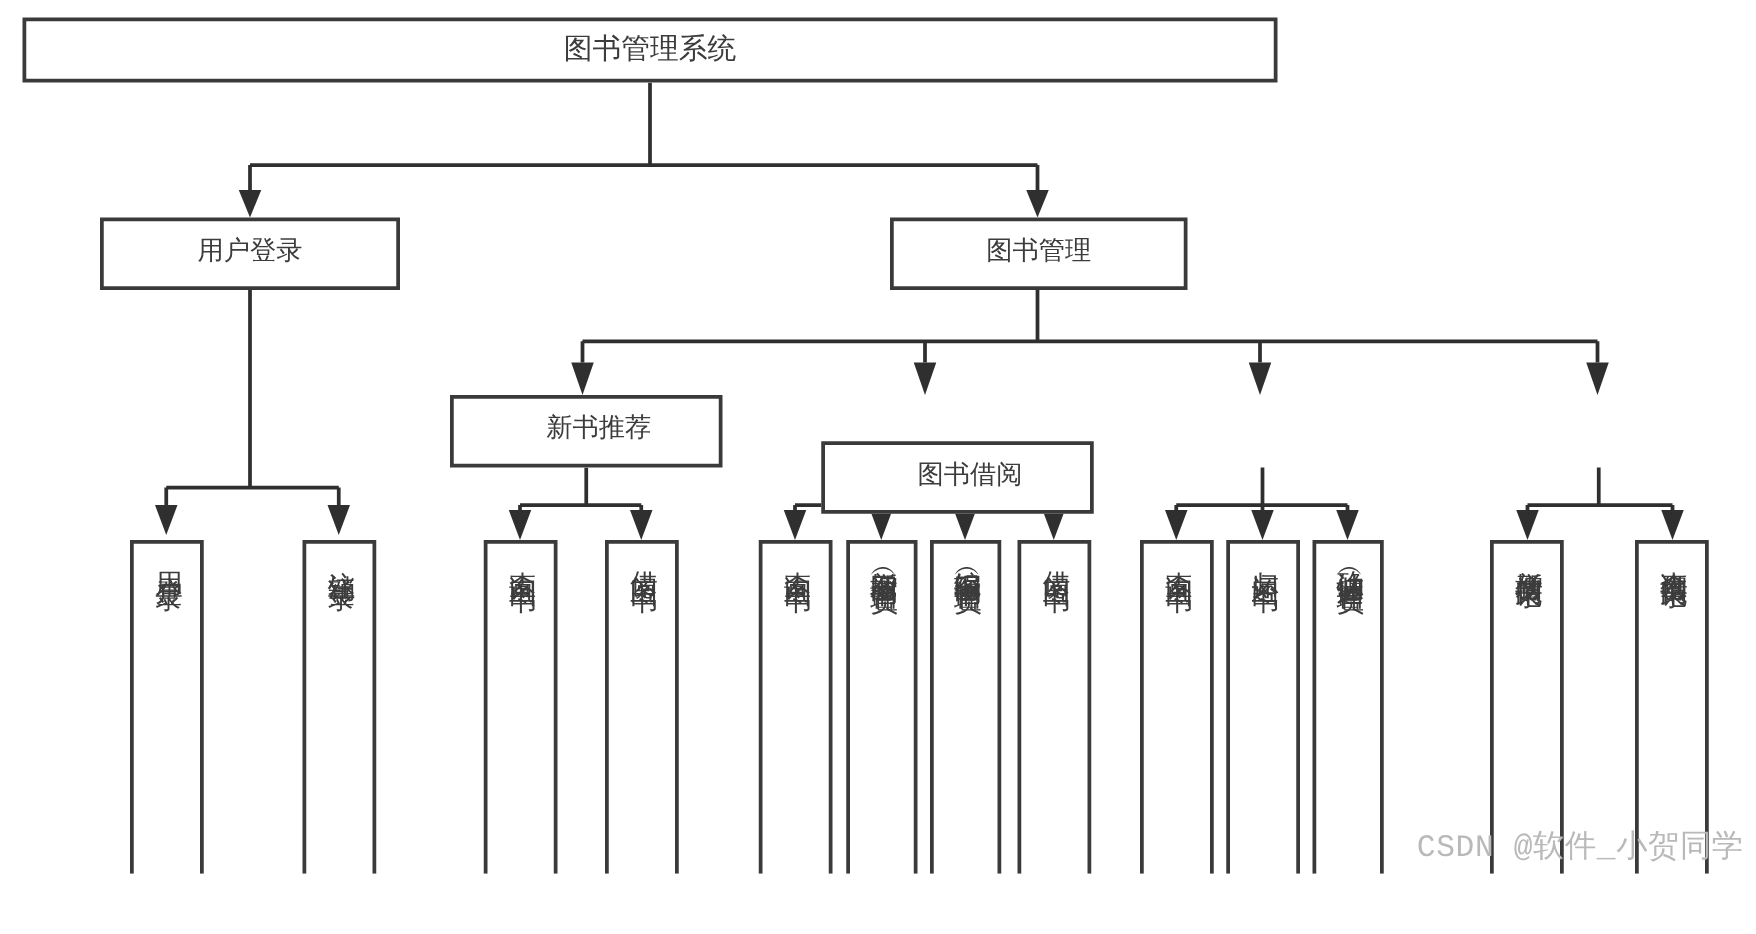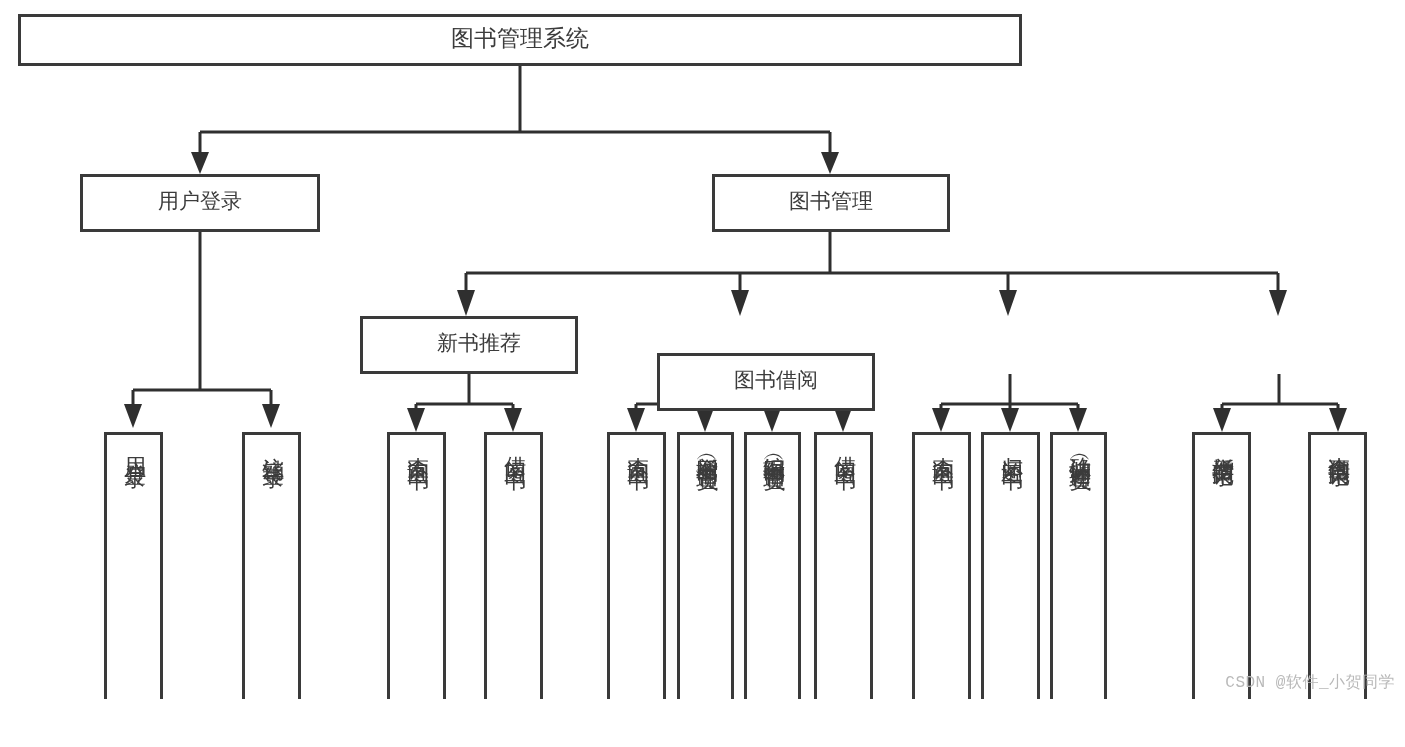--- a/index.html
+++ b/index.html
@@ -63,21 +63,21 @@
     white-space:nowrap;
     display:block;
   }
   .node.leaf.tall .vtext{ letter-spacing:2px; }
 
   
   #watermark{
     position:absolute;
     right:10px;
     bottom:6px;
-    font-size:16px;
+    font-size:25px;
     color:#b9b9b9;
     white-space:nowrap;
     letter-spacing:0.5px;
   }
 </style>
 </head>
 <body>
 
 <div id="diagram">
 

